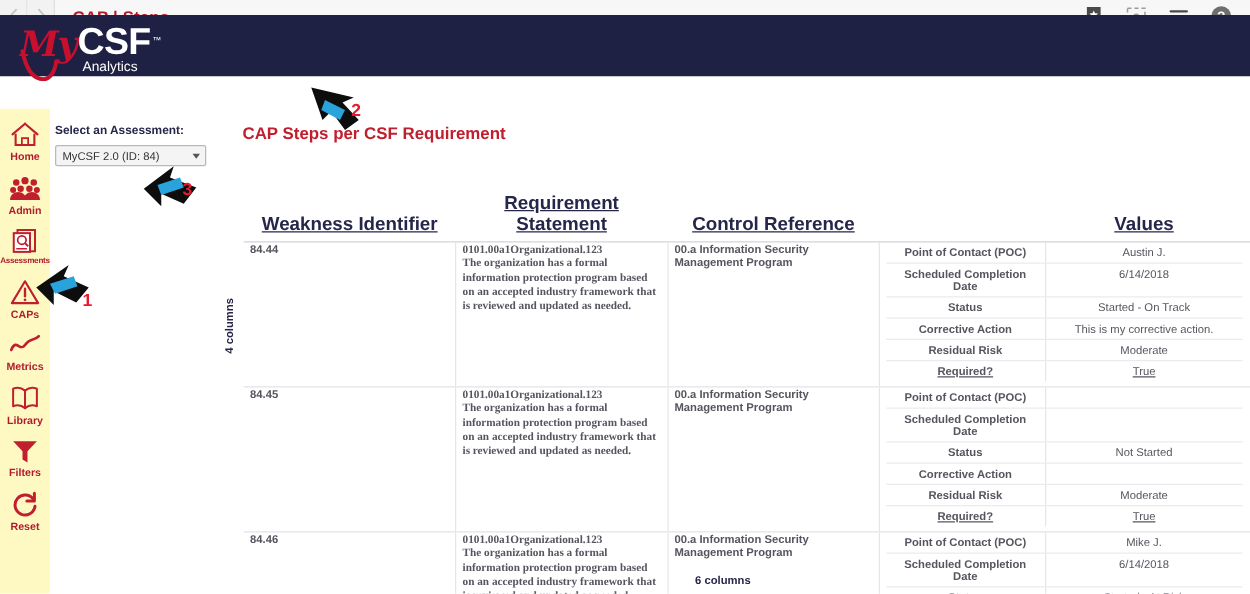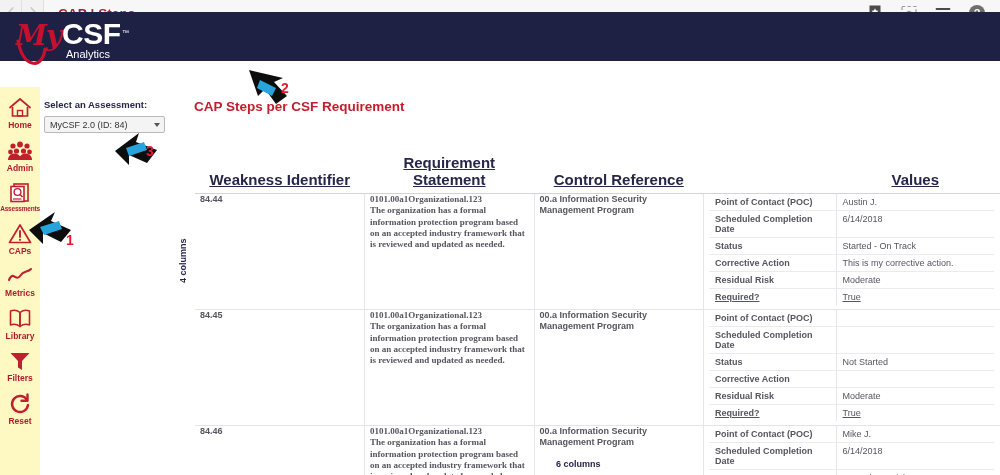--- a/index.html
+++ b/index.html
@@ -136,21 +136,21 @@
   table.cap td {
     font-size: 9px; color: #55555f; vertical-align: top;
     padding: 0 6px 4px 5px;
   }
   td.wid { font-size: 9px; font-weight: bold; color: #26264a; width: 90px;
            border-right: 1px solid #e6e6ea; }
   td.req { font-size: 9px; font-weight: bold; color: #26264a; width: 165px;
            line-height: 1.26; border-right: 1px solid #e6e6ea; font-family: Liberation Serif, serif; }
   td.ctl { font-size: 9px; font-weight: bold; color: #26264a; width: 128px;
            line-height: 1.26; border-right: 1px solid #e6e6ea; }
-  td.sub { padding: 0; width: 422px; }
+  td.sub { padding: 0; width: 422px; text-align: center; }
 
   table.sub { width: 100%; border-collapse: collapse; table-layout: fixed; }
   table.sub td { padding: 3px 6px 3px 6px; font-size: 9px; border-bottom: 1px solid #ebebef; }
   table.sub tr:last-child td { border-bottom: none; text-decoration: underline; }
   td.k { width: 127px; font-weight: bold; color: #26264a; border-right: 1px solid #e6e6ea; }
   td.v { color: #6a6a74; }
 
   tr.rowsep > td { border-top: 1px solid #e3e3e8; margin-top: 12px; }
 
   

